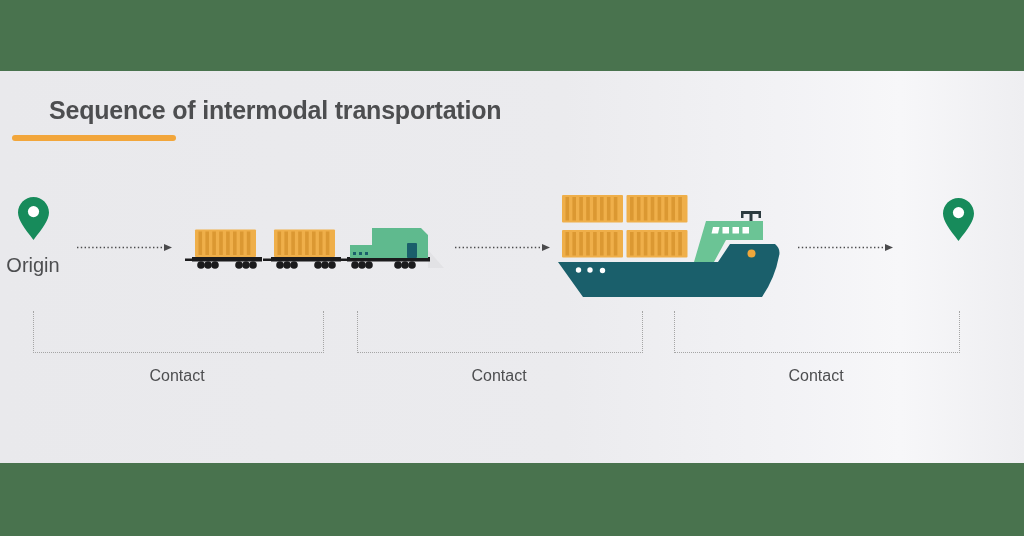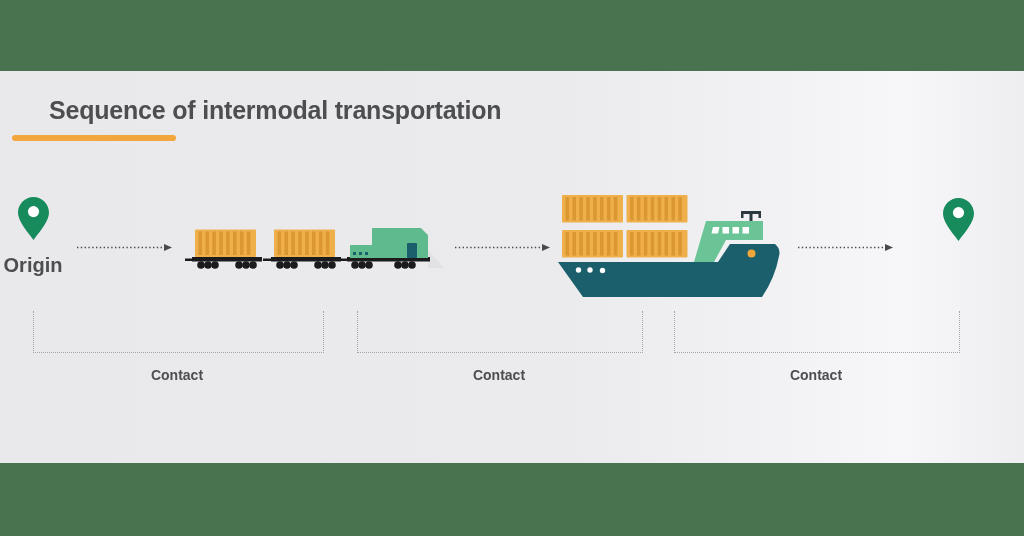--- a/index.html
+++ b/index.html
@@ -15,31 +15,31 @@
     position:absolute;left:13px;top:96px;
     font-size:25px;font-weight:700;color:var(--text-dark,#4D4E50);letter-spacing:-0.2px;margin-left:36px;
   }
   .title-underline{
     position:absolute;left:12px;top:135px;width:164px;height:6px;border-radius:3px;
     background:var(--accent-orange,#F2A63B);
   }
   .abs{position:absolute;}
   .node-label{
     position:absolute;transform:translateX(-50%);
-    font-size:20px;font-weight:700;color:var(--text-dark,#4D4E50);white-space:nowrap;
+    font-size:20px;font-weight:400;color:var(--text-dark,#4D4E50);white-space:nowrap;
   }
   .bracket{
     position:absolute;top:311px;height:41px;
     border-left:1px dotted var(--bracket-gray,#A5A5A5);
     border-right:1px dotted var(--bracket-gray,#A5A5A5);
     border-bottom:1px dotted var(--bracket-gray,#A5A5A5);
   }
   .contact-label{
     position:absolute;top:367px;transform:translateX(-50%);
-    font-size:14px;font-weight:700;color:var(--text-dark,#4D4E50);text-align:right;
+    font-size:16px;font-weight:400;color:var(--text-dark,#4D4E50);text-align:right;
   }
   svg{display:block;}
 </style>
 </head>
 <body>
 
 <div class="stage">
 
   <svg width="0" height="0" style="position:absolute" aria-hidden="true">
     <defs>

